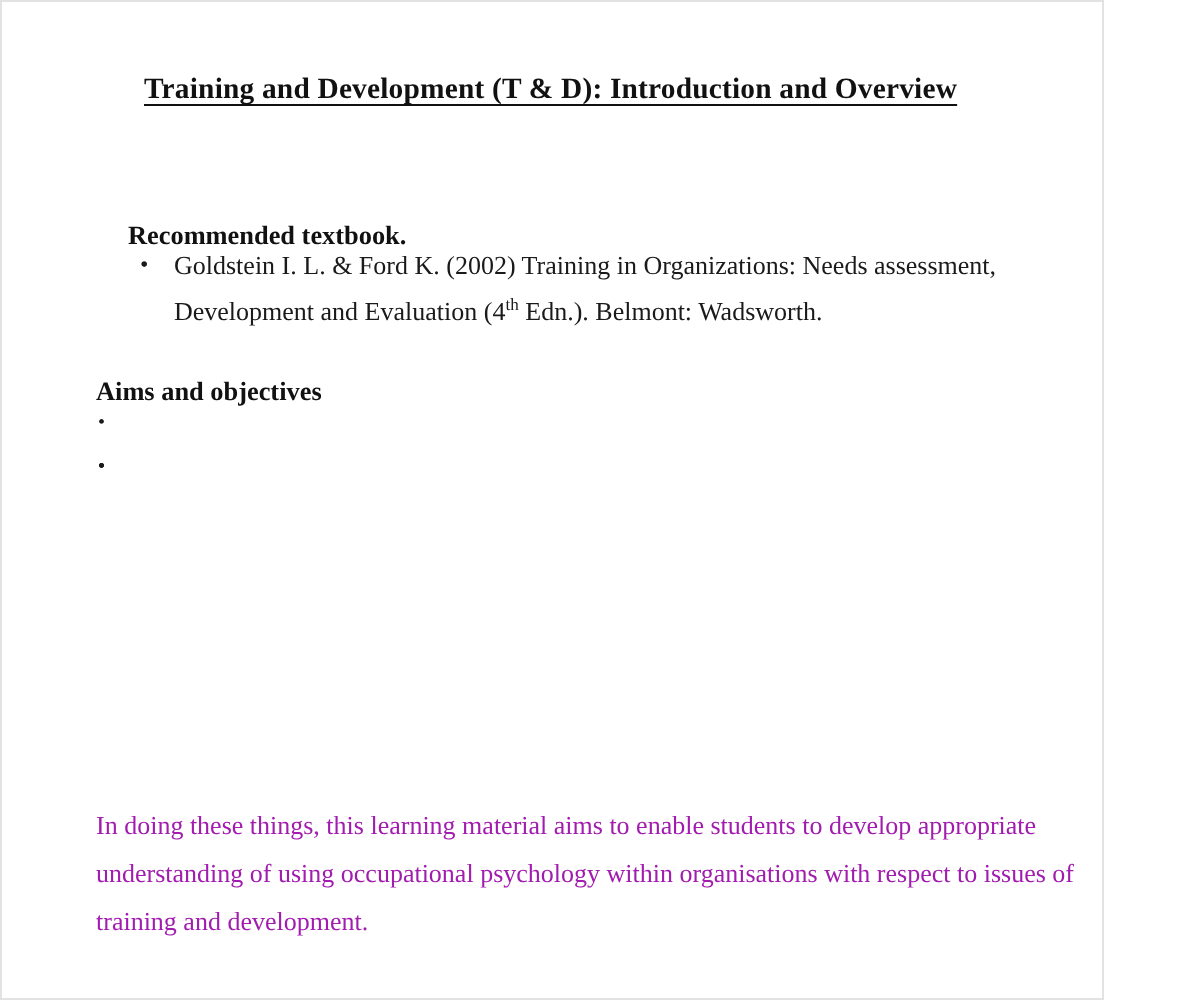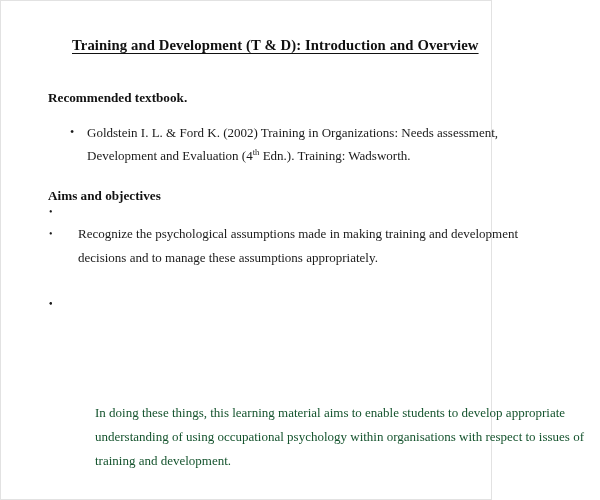--- a/index.html
+++ b/index.html
@@ -11,21 +11,21 @@
     height: 500px;
     background: #ffffff;
     font-family: "Liberation Serif", "DejaVu Serif", serif;
     color: #1a1a1a;
     overflow: hidden;
   }
 
   .page {
     position: relative;
     box-sizing: border-box;
-    width: 492px;
+    width: 552px;
     height: 500px;
     background: #ffffff;
     border: 1px solid #e2e2e2;
     padding: 0;
   }
 
   
   .doc-title {
     position: absolute;
     left: 71px;
@@ -44,21 +44,21 @@
   
   .heading {
     position: absolute;
     left: 47px;
     font-size: 13.2px;
     font-weight: bold;
     line-height: 18px;
     color: #111111;
     white-space: nowrap;
   }
-  .heading-textbook { top: 88px; }
+  .heading-textbook { top: 108px; margin-left: 16px; }
   .heading-aims     { top: 186px; }
 
   
   .ref-list {
     position: absolute;
     left: 0;
     top: 120px;
     width: 600px;
   }
   .ref-item {
@@ -112,48 +112,46 @@
   }
 
   
   .closing {
     position: absolute;
     left: 47px;
     top: 400px;
     width: 501px;
     font-size: 13px;
     line-height: 24px;
-    color: #14532d;
-    margin-left: 47px;
+    color: #a21caf;
   }
 </style>
 </head>
 <body>
 
 <div class="page">
 
   <div class="doc-title">Training and Development (T &amp; D): Introduction and Overview</div>
 
   <div class="heading heading-textbook">Recommended textbook.</div>
 
   <div class="ref-list">
     <div class="ref-item">
-      <span class="marker">•</span><span>Goldstein I. L. &amp; Ford K. (2002) Training in Organizations: Needs assessment, Development and Evaluation (4</span><sup class="ord">th</sup><span> Edn.). Training: Wadsworth.</span>
+      <span class="marker">•</span><span>Goldstein I. L. &amp; Ford K. (2002) Training in Organizations: Needs assessment, Development and Evaluation (4</span><sup class="ord">th</sup><span> Edn.). Belmont: Wadsworth.</span>
     </div>
   </div>
 
   <div class="heading heading-aims">Aims and objectives</div>
 
   <div class="aims-list">
     <div class="aims-item">
       <span class="marker">•</span>
     </div>
     <div class="aims-item">
       <span class="marker">•</span>
-      <span>Recognize the psychological assumptions made in making training and development decisions and to manage these assumptions appropriately.</span>
     </div>
     <div class="aims-item">
       <span class="marker">•</span>
     </div>
     <div class="aims-item">
       <span class="marker">•</span>
     </div>
   </div>
 
   <div class="closing">In doing these things, this learning material aims to enable students to develop appropriate understanding of using occupational psychology within organisations with respect to issues of training and development.</div>

